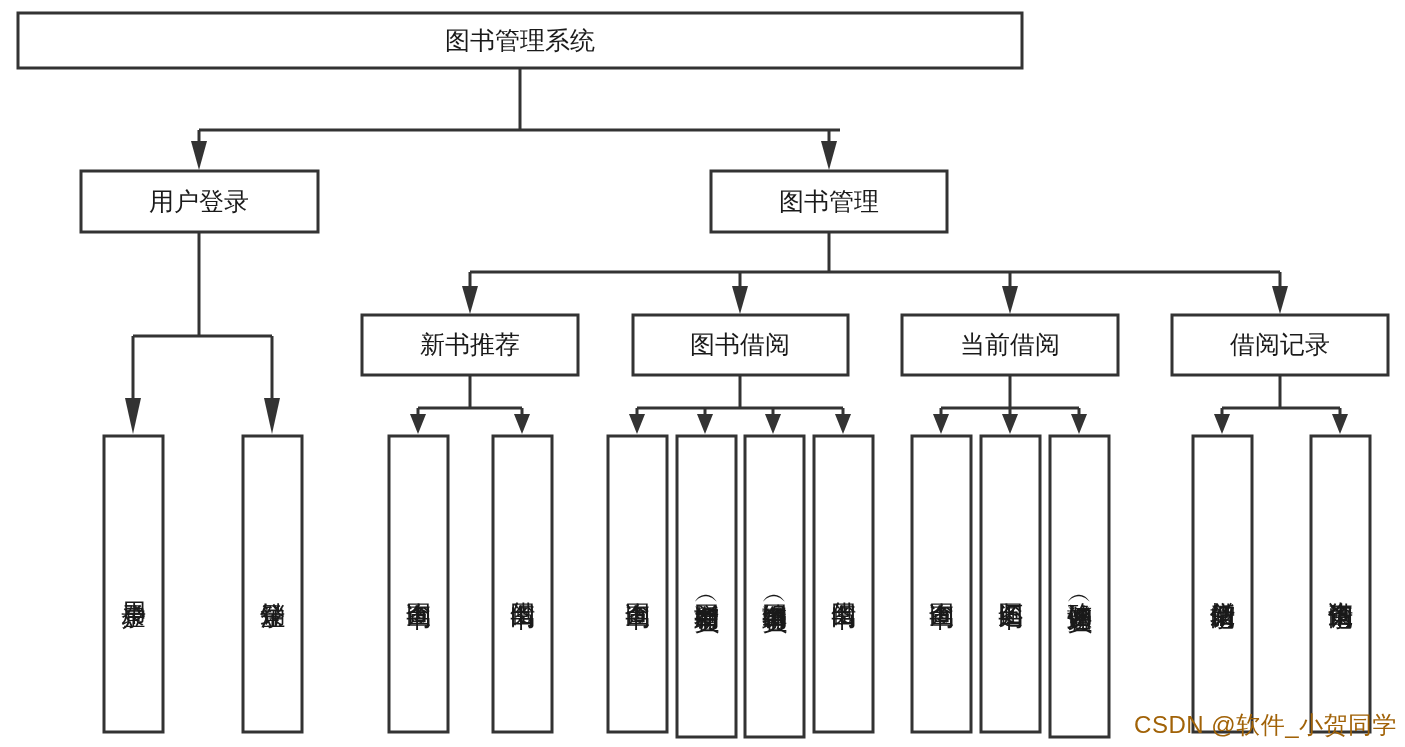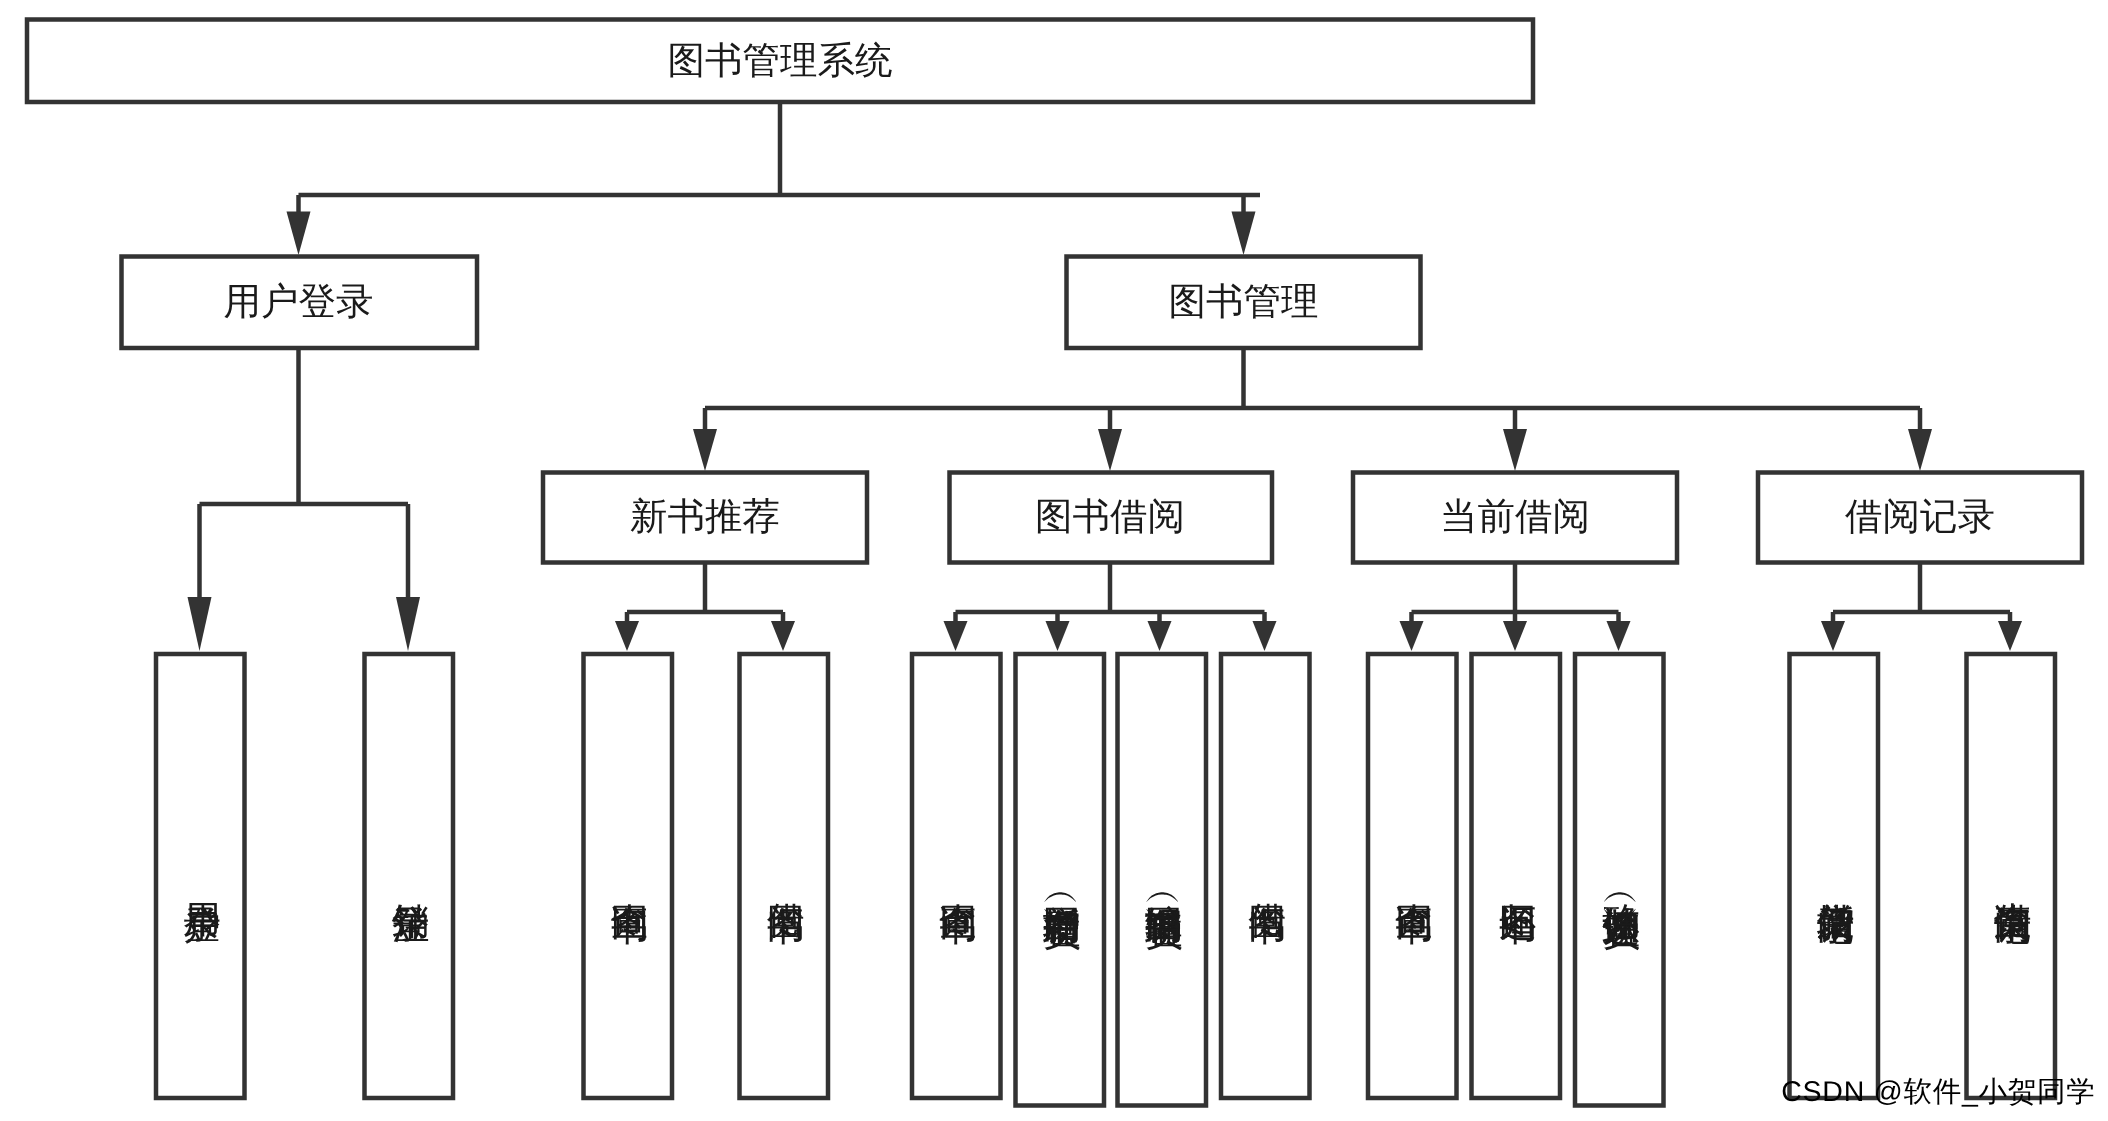--- a/index.html
+++ b/index.html
@@ -61,22 +61,22 @@
     display: flex;
     align-items: center;
     justify-content: center;
     pointer-events: none;
   }
   .watermark {
     position: absolute;
     right: 8px;
     bottom: 6px;
     font-family: "Liberation Sans", "DejaVu Sans", sans-serif;
-    font-size: 19px;
-    color: #000000;
+    font-size: 24px;
+    color: #a16207;
     letter-spacing: 0.5px;
     white-space: nowrap;
   }
 </style>
 </head>
 <body>
 
 <div id="diagram-root">
 
   <svg class="diagram-layer" viewBox="0 0 1405 747" xmlns="http://www.w3.org/2000/svg">

